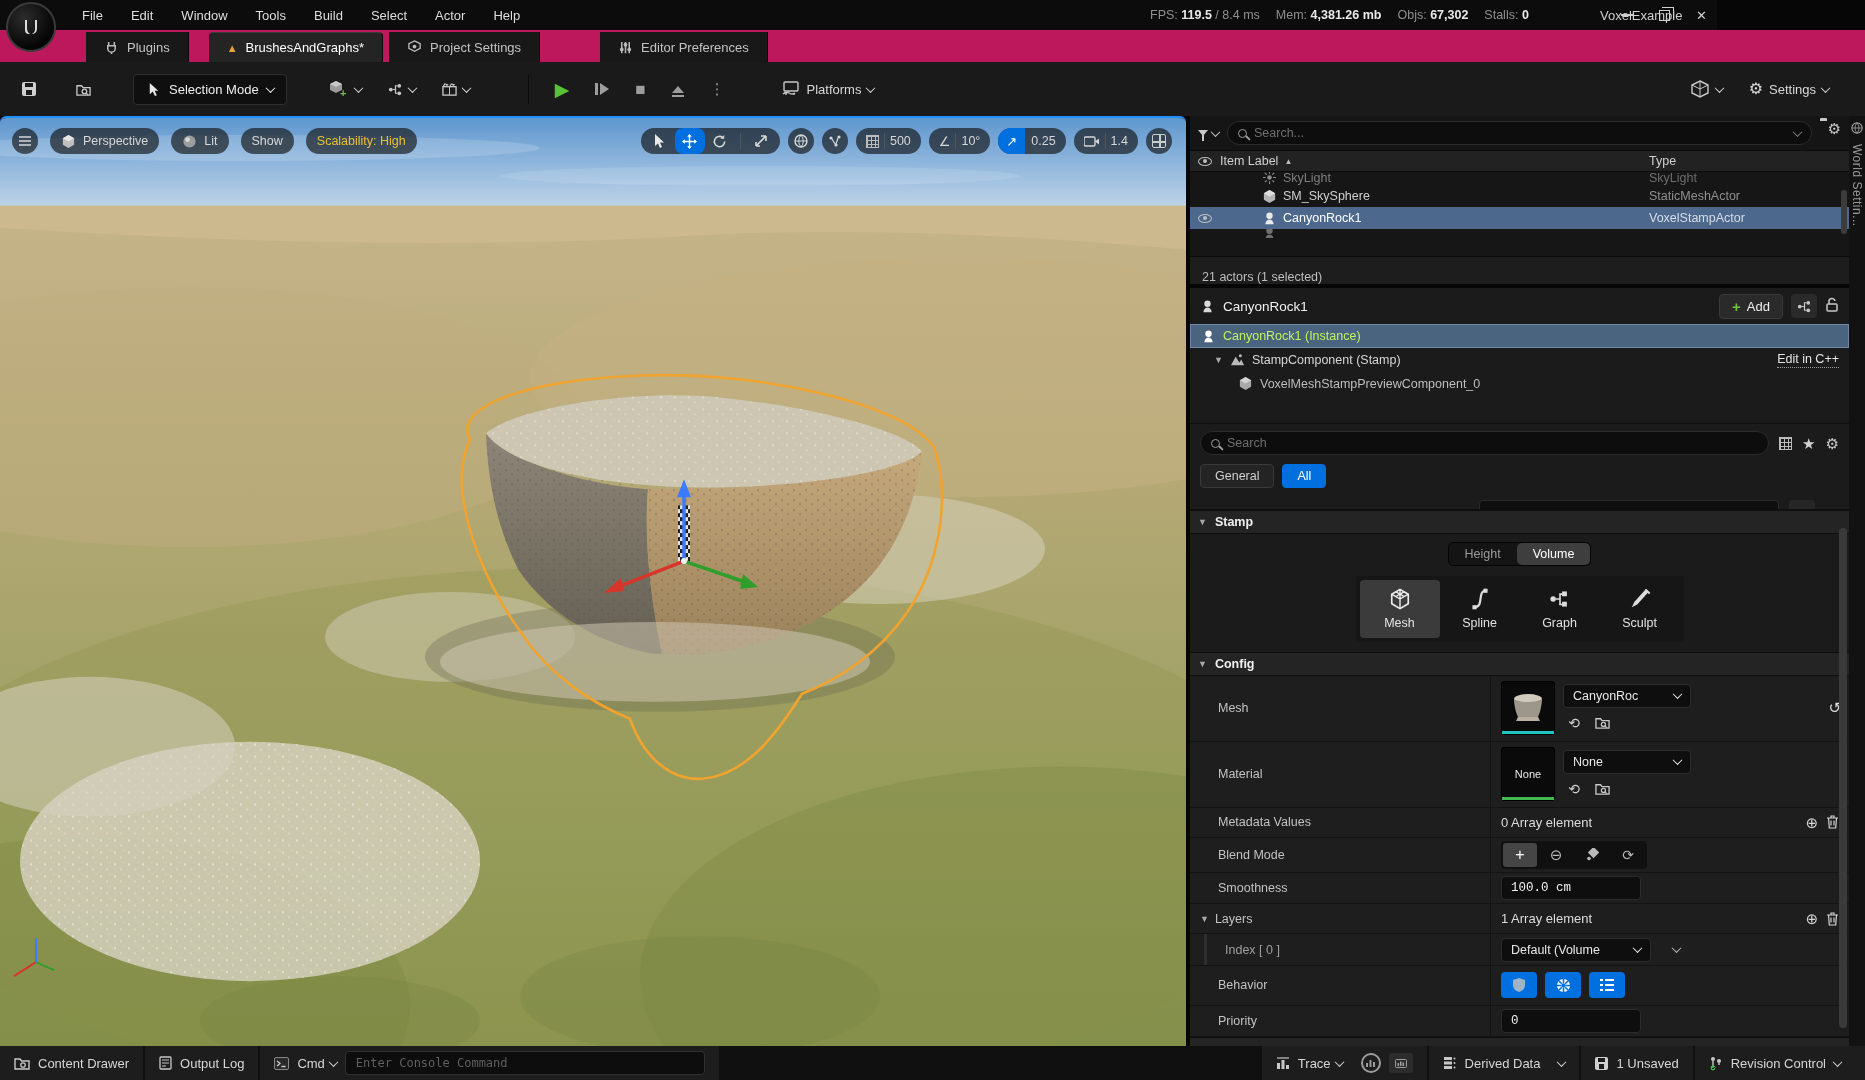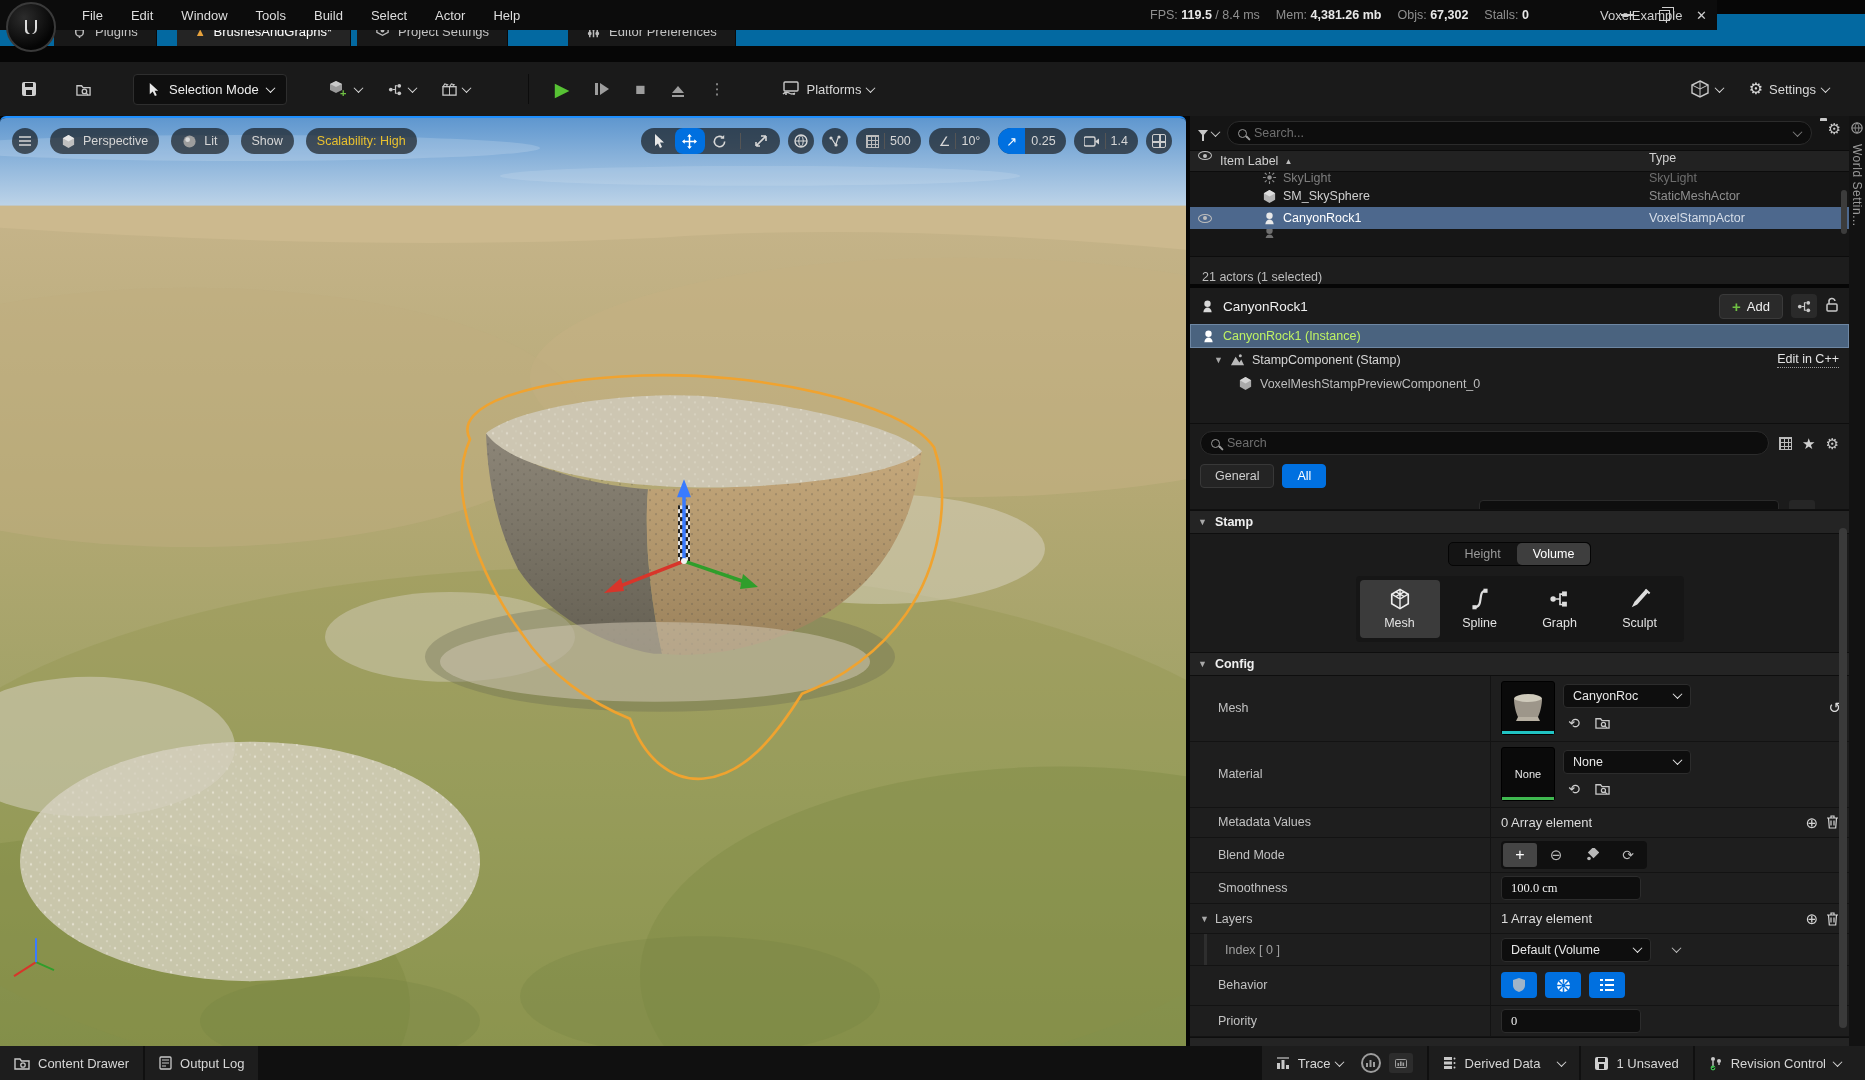--- a/index.html
+++ b/index.html
@@ -36,21 +36,21 @@
   .ue-logo{position:absolute;left:6px;top:2px;width:50px;height:50px;border-radius:50%;background:radial-gradient(circle at 35% 30%,#2c2c2c,#050505 70%);border:2px solid #3a3a3a;z-index:40;display:flex;align-items:center;justify-content:center}
   .menus{display:flex;gap:4px;margin-left:70px}
   .menu{padding:4px 12px;color:#dedede;cursor:default}
   .stats{position:absolute;left:1150px;display:flex;gap:16px;color:#8f8f8f;font-size:12.5px;white-space:nowrap}
   .wtitle{position:absolute;left:1600px;color:#cfcfcf;font-size:13px}
   .winbtns{position:absolute;right:10px;display:flex;gap:26px;align-items:center;color:#cfcfcf}
   .minbtn{width:12px;height:2px;background:#cfcfcf}
   .restorebtn{width:11px;height:11px;border:1.4px solid #cfcfcf;position:relative}
   .restorebtn::before{content:"";position:absolute;left:2px;top:-4px;width:11px;height:11px;border:1.4px solid #cfcfcf;border-bottom:none;border-left:none}
   
-  .tabbar{left:0;top:14px;width:1865px;height:32px;background:#0369a1;display:flex;align-items:flex-end;padding-left:46px;z-index:20}
+  .tabbar{left:0;top:30px;width:1865px;height:32px;background:#be185d;display:flex;align-items:flex-end;padding-left:78px;z-index:20}
   .tab{display:flex;align-items:center;gap:8px;height:30px;padding:0 18px;color:#c2c2c2;background:#181818;border-right:1px solid #0a0a0a;font-size:13px}
   .tab.active{background:#242424;color:#fff;border-top:1px solid #3a3a3a;border-radius:4px 4px 0 0}
   .tab .tri{color:#e8a33d;font-size:11px}
   
   .toolbar{left:0;top:62px;width:1865px;height:54px;background:#1a1a1a;display:flex;align-items:center;gap:10px;padding:0 14px;z-index:20}
   .tbtn{display:flex;align-items:center;gap:6px;padding:7px 8px;border-radius:4px;color:#d8d8d8}
   .mode-btn{background:#0f0f0f;border:1px solid #2e2e2e;border-radius:4px;padding:7px 12px;display:flex;align-items:center;gap:8px;color:#eee}
   .tsep{width:1px;height:30px;background:#0c0c0c;margin:0 8px}
   .play{color:#57c234;font-size:19px;line-height:1}
   .stopg{color:#9d9d9d;font-size:17px;line-height:1}
@@ -66,21 +66,21 @@
   .pill .div{width:1px;height:16px;background:#555;margin:0 5px}
   .scal{color:#e8c02f}
   .round-btn{width:26px;height:26px;border-radius:13px;background:rgba(18,20,22,.66);display:flex;align-items:center;justify-content:center;color:#d6d6d6}
   .snap-on{background:#0070e0;border-radius:13px 0 0 13px;height:26px;display:flex;align-items:center;padding:0 8px;margin:0 6px 0 -11px;color:#fff}
   
   .outliner{left:1190px;top:116px;width:659px;height:168px;background:#151515;z-index:10;display:flex;flex-direction:column}
   .ol-search{display:flex;gap:8px;padding:5px 8px}
   .sbox{flex:1;display:flex;align-items:center;gap:7px;background:#0d0d0d;border:1px solid #2b2b2b;border-radius:12px;height:24px;padding:0 10px;color:#7c7c7c}
   .sbox input{flex:1;background:transparent;border:none;outline:none;color:#ddd;font-family:"Liberation Sans",sans-serif;font-size:12.5px}
   .sbox input::placeholder{color:#6f6f6f}
-  .ol-head{display:flex;height:22px;background:#222222;border-top:1px solid #0c0c0c;border-bottom:1px solid #0c0c0c;font-size:12.5px;color:#d0d0d0}
+  .ol-head{display:flex;align-items:center;height:22px;background:#222222;border-top:1px solid #0c0c0c;border-bottom:1px solid #0c0c0c;font-size:12.5px;color:#d0d0d0}
   .ol-head .c-eye{width:30px;display:flex;justify-content:center}
   .ol-head .c-label{flex:1;display:flex;gap:6px;align-items:center}
   .ol-head .c-type{width:200px}
   .ol-rows{flex:1;overflow:hidden;position:relative;background:#161616}
   .ol-row{display:flex;align-items:center;height:22px;font-size:12.5px;color:#cfcfcf}
   .ol-row .c-eye{width:30px;display:flex;justify-content:center}
   .ol-row .c-label{flex:1;display:flex;gap:6px;align-items:center}
   .ol-row .c-type{width:200px;color:#8f8f8f}
   .ol-row.dim{color:#7e7e7e}
   .ol-row.dim .c-type{color:#6d6d6d}
@@ -115,21 +115,21 @@
   .tools4 .box{display:flex;background:#161616;border-radius:4px;padding:4px}
   .t4{width:80px;height:58px;display:flex;flex-direction:column;align-items:center;justify-content:center;gap:6px;color:#e2e2e2;font-size:12.5px;border-radius:4px}
   .t4.on{background:#3b3b3b}
   .prow{display:flex;align-items:stretch;border-bottom:1px solid #131313;background:#1e1e1e;min-height:30px}
   .prow .plabel{flex:0 0 300px;display:flex;align-items:center;padding-left:28px;color:#c2c2c2;font-size:12.5px;gap:8px}
   .prow .pval{flex:1;border-left:1px solid #131313;display:flex;align-items:center;gap:8px;padding:4px 10px;position:relative}
   .dd{display:flex;align-items:center;gap:8px;background:#0e0e0e;border:1px solid #2c2c2c;border-radius:4px;height:24px;padding:0 9px;color:#e8e8e8;font-size:12.5px}
   .thumb{width:54px;height:54px;background:#0a0a0a;border:1px solid #000;border-radius:3px;position:relative;display:flex;align-items:center;justify-content:center;color:#e8e8e8;font-size:11px;flex:none}
   .thumb .ubar{position:absolute;left:0;right:0;bottom:0;height:3px}
   .miniic{width:22px;height:20px;display:flex;align-items:center;justify-content:center;color:#cfcfcf}
-  .numin{background:#0e0e0e;border:1px solid #2c2c2c;border-radius:4px;height:24px;padding:0 9px;color:#efefef;font-size:12.5px;width:140px;font-family:Liberation Serif, serif;outline:none}
+  .numin{background:#0e0e0e;border:1px solid #2c2c2c;border-radius:4px;height:24px;padding:0 9px;color:#efefef;font-size:12.5px;width:140px;font-family:Liberation Mono, monospace;outline:none}
   .arr-ic{color:#d9d9d9;font-size:15px;line-height:1}
   .blend{display:flex;align-items:center;background:#101010;border-radius:4px;padding:2px;gap:2px}
   .blend .bseg{width:34px;height:24px;display:flex;align-items:center;justify-content:center;color:#b9b9b9;border-radius:3px}
   .blend .bseg.on{background:#454545;color:#fff}
   .bluebtn{width:36px;height:26px;border-radius:4px;background:#0070e0;display:flex;align-items:center;justify-content:center;color:#dce8f5}
   .idx-guide{width:3px;background:#2e2e2e;margin-right:10px;align-self:stretch}
   .dt-scroll{position:absolute;right:2px;top:240px;width:8px;height:500px;background:#3a3a3a;border-radius:4px}
   .bottom-sliver{height:9px;background:#242424;border-top:1px solid #0e0e0e;margin-top:auto}
   
   .strip{left:1849px;top:116px;width:16px;height:930px;background:#121212;z-index:10;display:flex;flex-direction:column;align-items:center;padding-top:6px;gap:10px}
@@ -852,20 +852,33 @@
       </svg>
     <span>Content Drawer</span>
   </span>
   <span class="sgrp">
     <svg width="13" height="14" viewBox="0 0 13 14">
         <rect x="1" y="1" width="11" height="12" rx="1" fill="none" stroke="#c8c8c8" stroke-width="1.3"></rect>
         <path d="M3 4h7M3 7h7M3 10h4" stroke="#c8c8c8" stroke-width="1.2"></path>
       </svg>
     <span>Output Log</span>
   </span>
+  <span class="sgrp">
+    <svg width="15" height="13" viewBox="0 0 15 13">
+        <rect x="0.5" y="0.5" width="14" height="12" rx="1.5" fill="#2a2a2a" stroke="#888" stroke-width="1"></rect>
+        <path d="M3 4l3 2.5L3 9M7.5 9.5h4" stroke="#ccc" stroke-width="1.3" fill="none"></path>
+      </svg>
+    <span style="display:flex;align-items:center;gap:5px">
+      <span>Cmd</span>
+      <i class="cv"></i>
+    </span>
+    <label class="console">
+      <input type="text" placeholder="Enter Console Command" style="">
+    </label>
+  </span>
   <span class="flex1"></span>
   <span class="sgrp">
     <svg width="14" height="13" viewBox="0 0 14 13">
         <rect x="1" y="6" width="3" height="6" fill="#c8c8c8"></rect>
         <rect x="5.5" y="3" width="3" height="9" fill="#c8c8c8"></rect>
         <rect x="10" y="8" width="3" height="4" fill="#c8c8c8"></rect>
         <path d="M1 1h12" stroke="#c8c8c8" stroke-width="1.2"></path>
       </svg>
     <span style="display:flex;align-items:center;gap:5px">
       <span>Trace</span>

